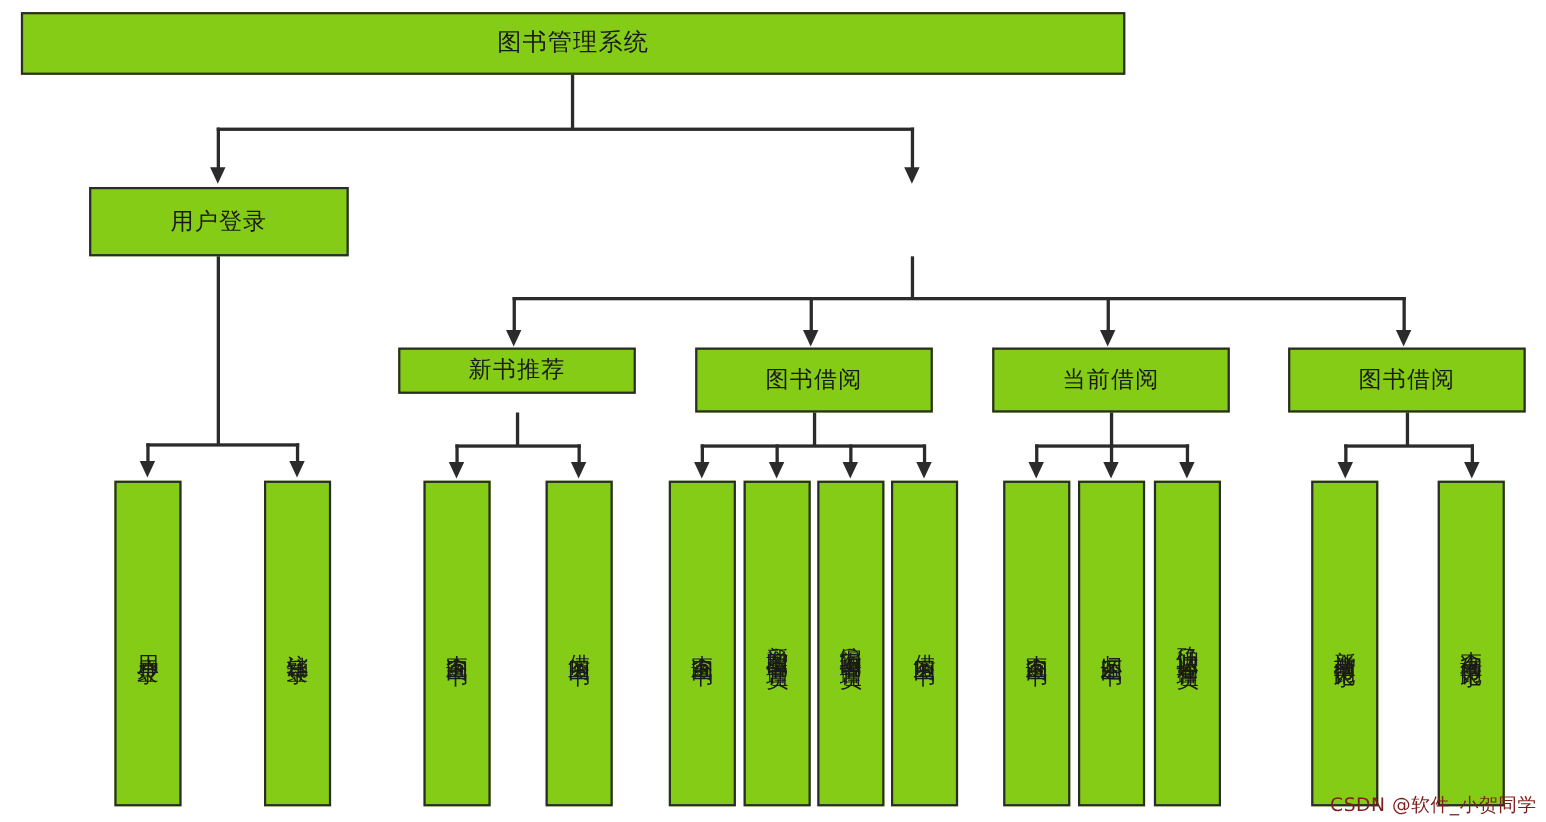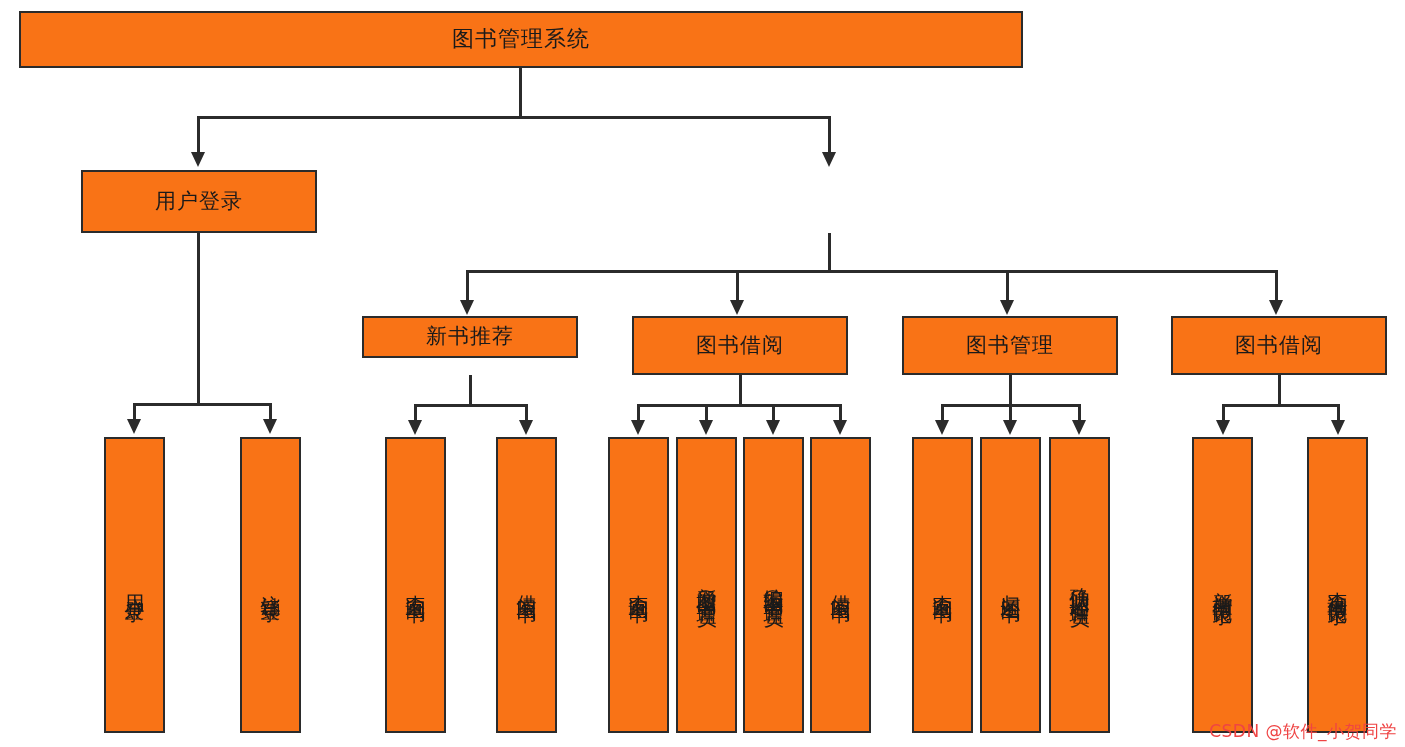--- a/index.html
+++ b/index.html
@@ -12,21 +12,21 @@
     position:relative;
     width:1405px;
     height:747px;
     background:#ffffff;
     overflow:hidden;
   }
   
   .node{
     position:absolute;
     box-sizing:border-box;
-    background:#f97316;
+    background:#84cc16;
     border:2px solid #2b2b2b;
     display:flex;
     align-items:center;
     justify-content:center;
     color:#1a1a1a;
   }
   .node.h{
     font-size:21px;
     letter-spacing:1px;
     line-height:1.1;
@@ -59,21 +59,21 @@
     border-left:7px solid transparent;
     border-right:7px solid transparent;
     border-top:15px solid #2b2b2b;
   }
   
   #watermark{
     position:absolute;
     right:8px;
     bottom:4px;
     font-size:17px;
-    color:#ef4444;
+    color:#7f1d1d;
     white-space:nowrap;
     letter-spacing:0.5px;
     pointer-events:none;
     margin-top:39px;
   }
 </style>
 </head>
 <body>
 
 <div id="canvas">
@@ -114,21 +114,21 @@
   <div class="seg vline" style="left:1275px;top:270px;width:3px;height:32px;"></div>
   <div class="arrow" style="left:1269px;top:300px;"></div>
 
   <div class="node h" style="left:362px;top:316px;width:216px;height:42px;">
     <span>新书推荐</span>
   </div>
   <div class="node h" style="left:632px;top:316px;width:216px;height:59px;">
     <span>图书借阅</span>
   </div>
   <div class="node h" style="left:902px;top:316px;width:216px;height:59px;">
-    <span>图书管理</span>
+    <span>当前借阅</span>
   </div>
   <div class="node h" style="left:1171px;top:316px;width:216px;height:59px;">
     <span>图书借阅</span>
   </div>
 
   <div class="seg vline" style="left:469px;top:375px;width:3px;height:31px;"></div>
   <div class="seg hline" style="left:414px;top:404px;width:114px;height:3px;"></div>
   <div class="seg vline" style="left:414px;top:404px;width:3px;height:18px;"></div>
   <div class="arrow" style="left:408px;top:420px;"></div>
   <div class="seg vline" style="left:525px;top:404px;width:3px;height:18px;"></div>

